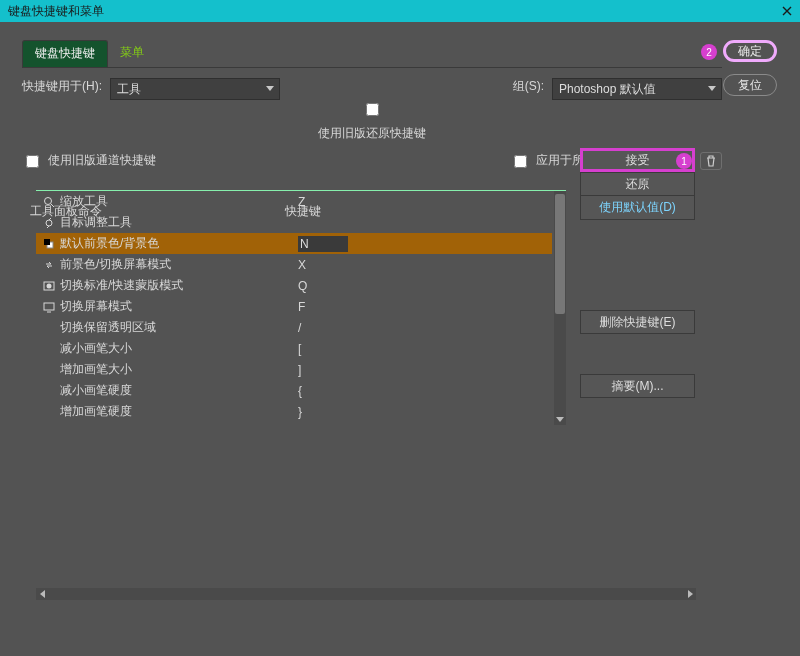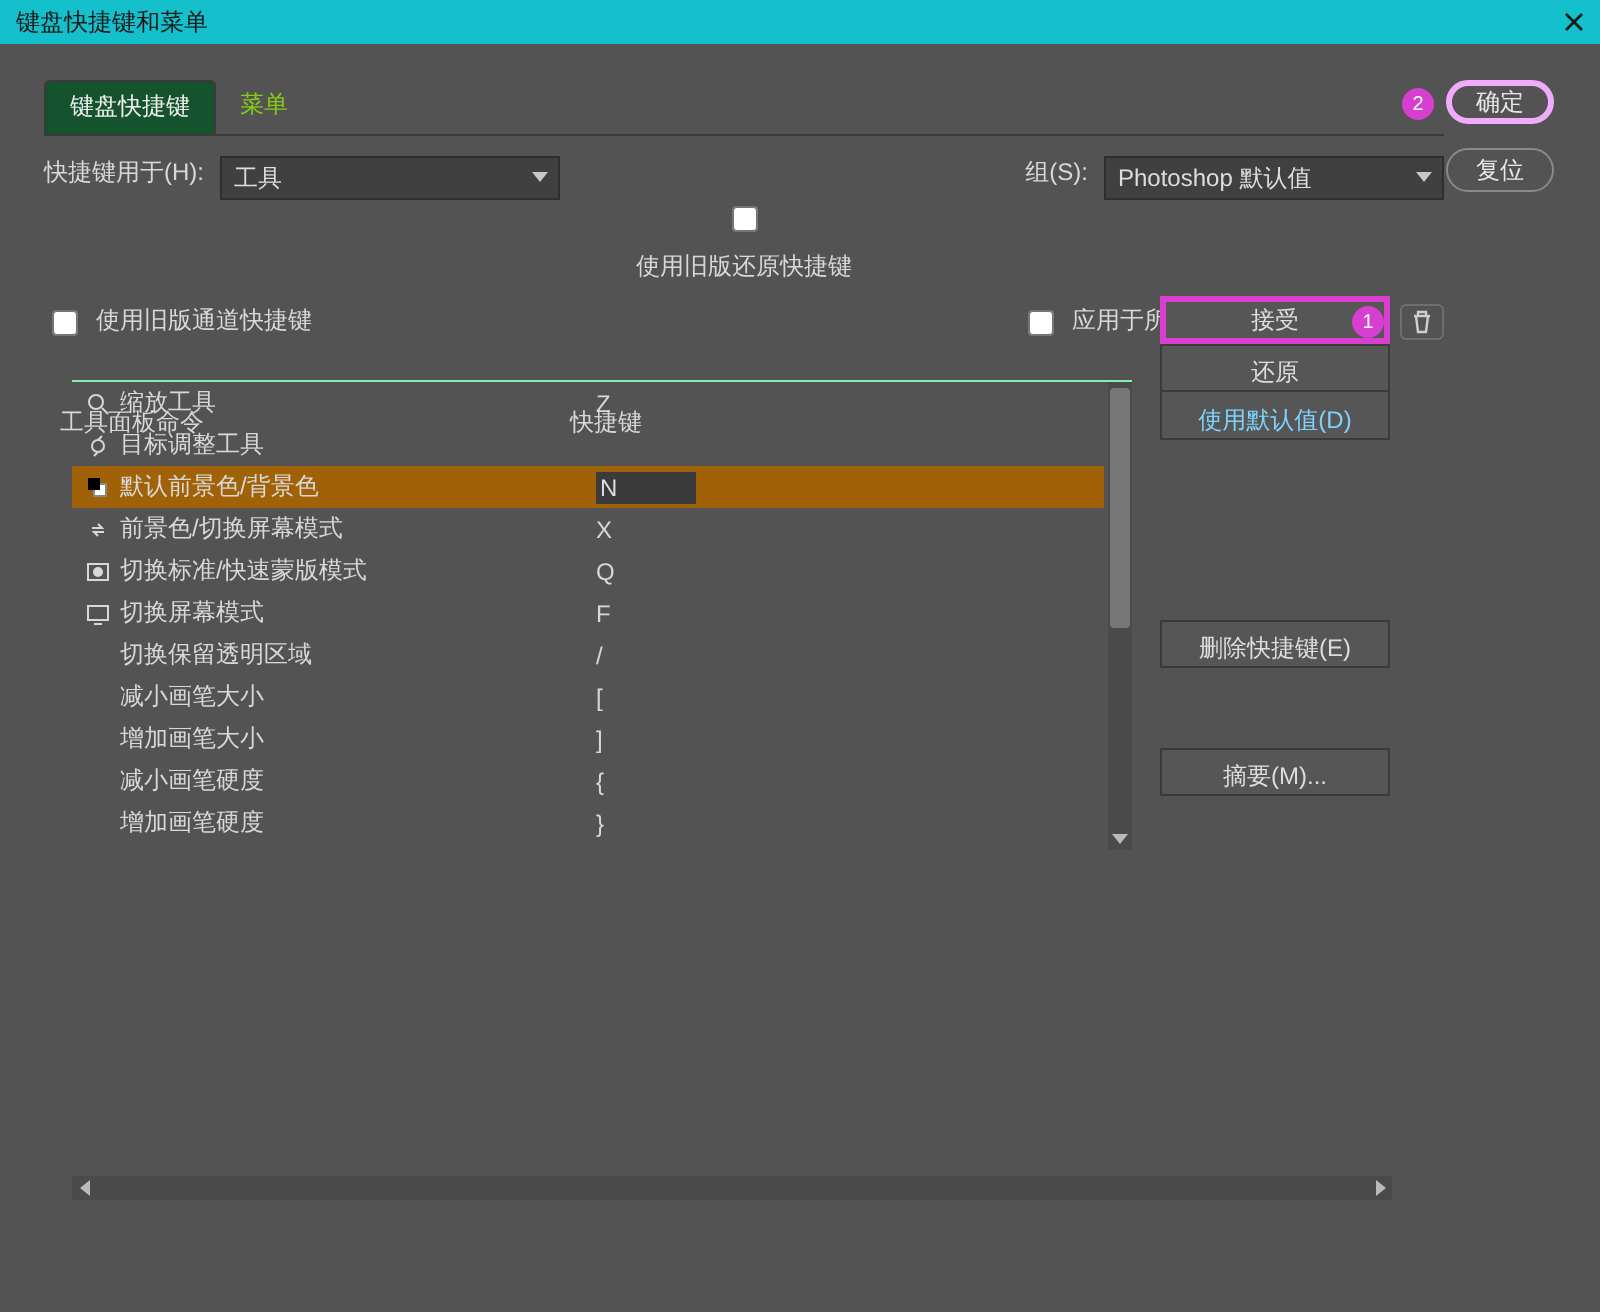--- a/index.html
+++ b/index.html
@@ -35,21 +35,21 @@
   .varrow.up { top: 0; } .varrow.down { bottom: 0; }
   .varrow div { width:0;height:0;border-left:4px solid transparent;border-right:4px solid transparent;}
   .varrow.up div { border-bottom: 5px solid #bbb; }
   .varrow.down div { border-top: 5px solid #bbb; }
   .rightcol { position: absolute; right: 20px; top: 40px; width: 60px; display: flex; flex-direction: column; gap: 12px; align-items: center; }
   .rbtn { width: 54px; height: 22px; border: 1px solid #8a8a8a; border-radius: 12px; display: flex; align-items: center; justify-content: center; color: #e8e8e8; cursor: pointer; background: #535353; }
   .okwrap { position: relative; }
   .hl { border: 3px solid #f0abfc; border-radius: 18px; }
   .num { position: absolute; width: 16px; height: 16px; border-radius: 50%; background: #d63fcf; color: #fff; font-size: 10px; display: flex; align-items: center; justify-content: center; }
   .sidebtns { position: absolute; left: 580px; top: 148px; width: 115px; display: flex; flex-direction: column; }
-  .sbtn { height: 24px; border: 1px solid #3a3a3a; background: #565656; color: #ddd; display: flex; align-items: flex-end; justify-content: center; cursor: pointer; margin-bottom: 0; }
+  .sbtn { height: 24px; border: 1px solid #3a3a3a; background: #565656; color: #ddd; display: flex; align-items: center; justify-content: center; cursor: pointer; margin-bottom: 0; }
   .sbtn.dis { color: #7dd3fc; cursor: default; }
   .sbtn + .sbtn { border-top: none; }
   .acceptwrap { position: relative; }
   .hscroll { position: absolute; left: 36px; top: 588px; width: 660px; height: 12px; background: #4a4a4a; }
   .hscroll .harrow { position: absolute; top: 0; width: 12px; height: 12px; display:flex;align-items:center;justify-content:center; }
   .hscroll .harrow div { width:0;height:0;border-top:4px solid transparent;border-bottom:4px solid transparent;}
   .hscroll .harrow.l { left:0; } .hscroll .harrow.l div { border-right:5px solid #bbb; }
   .hscroll .harrow.r { right:0; } .hscroll .harrow.r div { border-left:5px solid #bbb; }
 </style>
 </head>

